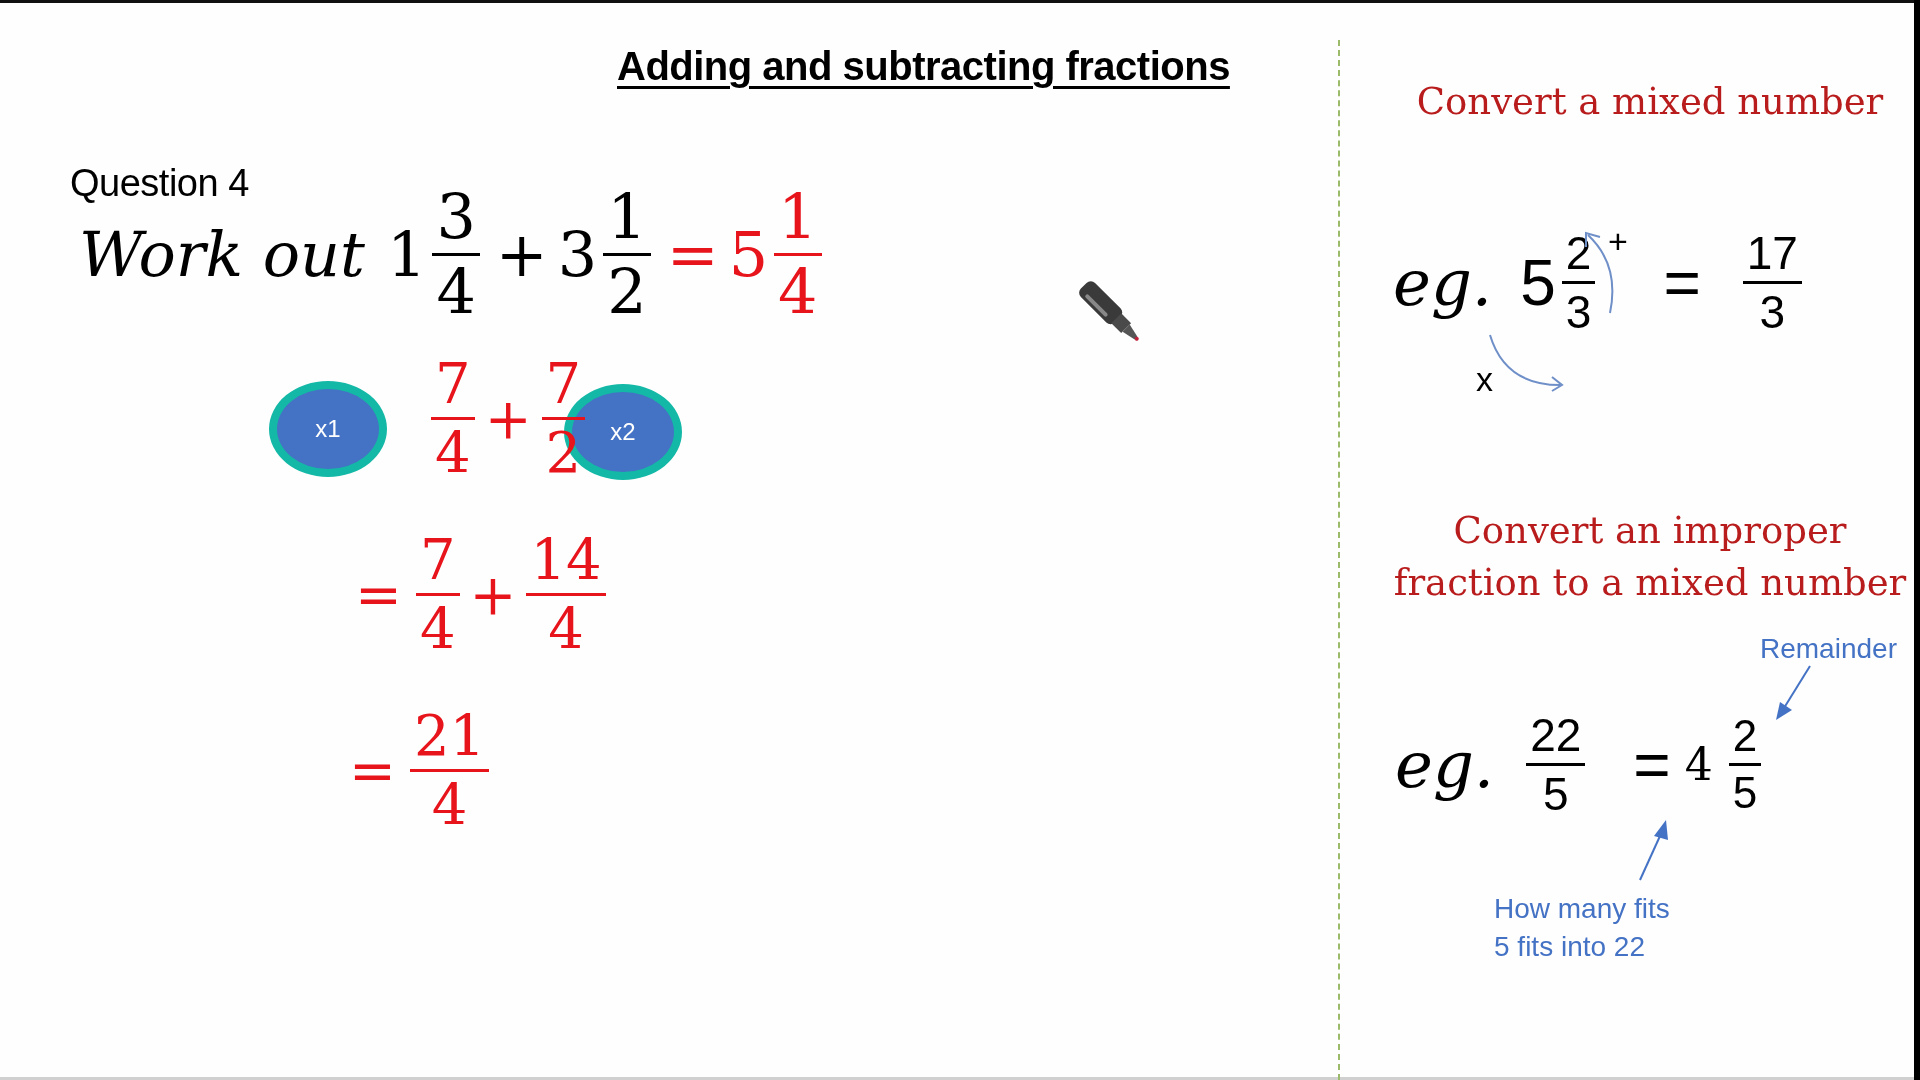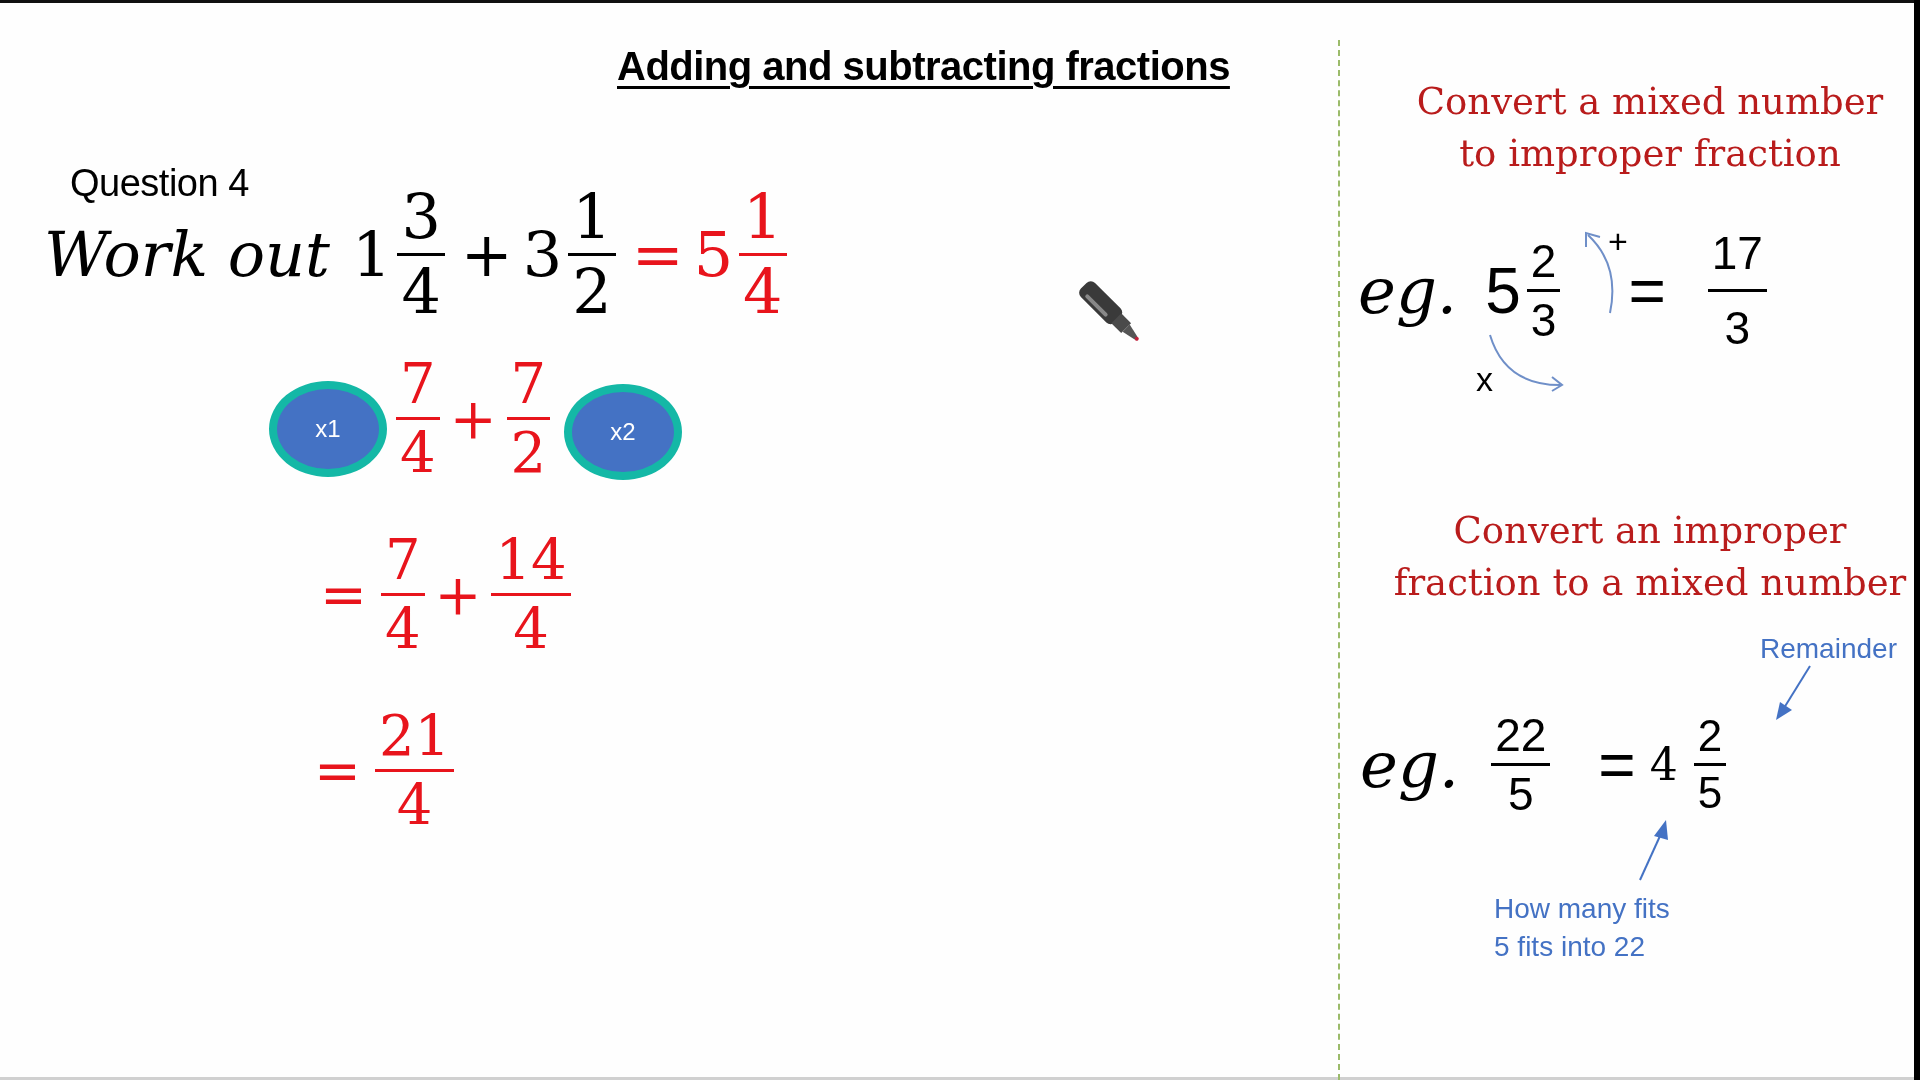--- a/index.html
+++ b/index.html
@@ -6,21 +6,21 @@
   body { width:1920px; height:1080px; position:relative; overflow:hidden; background:#fefefe; font-family:"Liberation Sans", sans-serif; }
   .topbar { position:absolute; left:0; top:0; width:1920px; height:3px; background:#111; }
   .rightbar { position:absolute; right:0; top:0; width:6px; height:1080px; background:#000; }
   .bottombar { position:absolute; left:0; bottom:0; width:1914px; height:3px; background:#d0d0d0; }
   .divider { position:absolute; left:1338px; top:40px; height:1040px; width:0; border-left:2px dashed #9bbb6a; }
   .abs { position:absolute; white-space:nowrap; }
   .title { left:617px; top:44px; font-family:"Liberation Sans", sans-serif; font-weight:bold; font-size:40px; color:#000; text-decoration:underline; text-underline-offset:6px; text-decoration-thickness:3px; letter-spacing:-0.5px; }
   .q { left:70px; top:162px; font-weight:normal; font-size:38px; color:#000; letter-spacing:-0.5px; }
   .math { font-family:"DejaVu Serif", serif; }
   .it { font-style:italic; font-family:"DejaVu Serif", serif; }
-  .row { position:absolute; display:flex; align-items:center; }
+  .row { position:absolute; display:flex; align-items:center;margin-left:35px; }
   .frac { display:inline-flex; flex-direction:column; align-items:center; margin:0 6px; }
   .frac .num, .frac .den { line-height:1; padding:0 4px; }
   .frac .bar { height:3px; align-self:stretch; margin:5px 0; }
   .black { color:#000; }
   .red { color:#e8141c; }
   .redbar { background:#e8141c; }
   .blackbar { background:#000; }
   .op { padding:0 10px; }
   .oval { position:absolute; border-radius:50%; background:#4472c4; border:8px solid #14b8a6; color:#fff; font-size:24px; display:flex; align-items:center; justify-content:center; }
   .heading-r { font-family:"DejaVu Serif", serif; font-size:37px; color:#b91c1c; text-align:center; line-height:52px; position:absolute; }
@@ -108,33 +108,32 @@
       <rect x="33" y="10" width="4" height="30" rx="2" fill="#888"></rect>
       <rect x="33" y="48" width="14" height="14" fill="#4a4a4a"></rect>
       <polygon points="35,62 45,62 42,76 38,76" fill="#555"></polygon>
       <circle cx="40" cy="77" r="2" fill="#c0203a"></circle>
     </g>
   </svg>
 </div>
 
 <div class="heading-r" style="left:1380px; top:76px; width:540px;">
   <div>Convert a mixed number</div>
-  <div>to improper fraction</div>
 </div>
 
 <div class="row" style="left:1358px; top:230px; font-size:64px;">
   <span class="it black" style="margin-right:28px;">eg.</span>
   <span class="black" style="font-family:'Liberation Sans',sans-serif;">5</span>
   <span class="frac black" style="font-size:46px; font-family:'Liberation Sans',sans-serif;">
     <span class="num">2</span>
     <span class="bar blackbar"></span>
     <span class="den">3</span>
   </span>
   <span class="black" style="margin-left:62px; margin-right:36px; font-family:'Liberation Sans',sans-serif;">=</span>
-  <span class="frac black" style="font-size:46px; font-family:'Liberation Sans',sans-serif;gap:8px;">
+  <span class="frac black" style="font-size:46px; font-family:'Liberation Sans',sans-serif;">
     <span class="num">17</span>
     <span class="bar blackbar"></span>
     <span class="den">3</span>
   </span>
 </div>
 <div class="abs" style="left:1608px; top:222px; font-size:34px; color:#000;">+</div>
 <div class="abs" style="left:1476px; top:360px; font-size:34px; color:#000;">x</div>
 <svg class="abs" style="left:1480px; top:225px;" width="150" height="170" viewBox="0 0 150 170">
   <path d="M10 110 Q 25 160 80 160" stroke="#6f8fc8" stroke-width="2" fill="none"></path>
   <path d="M72 152 L82 160 L72 166" stroke="#6f8fc8" stroke-width="2" fill="none"></path>

